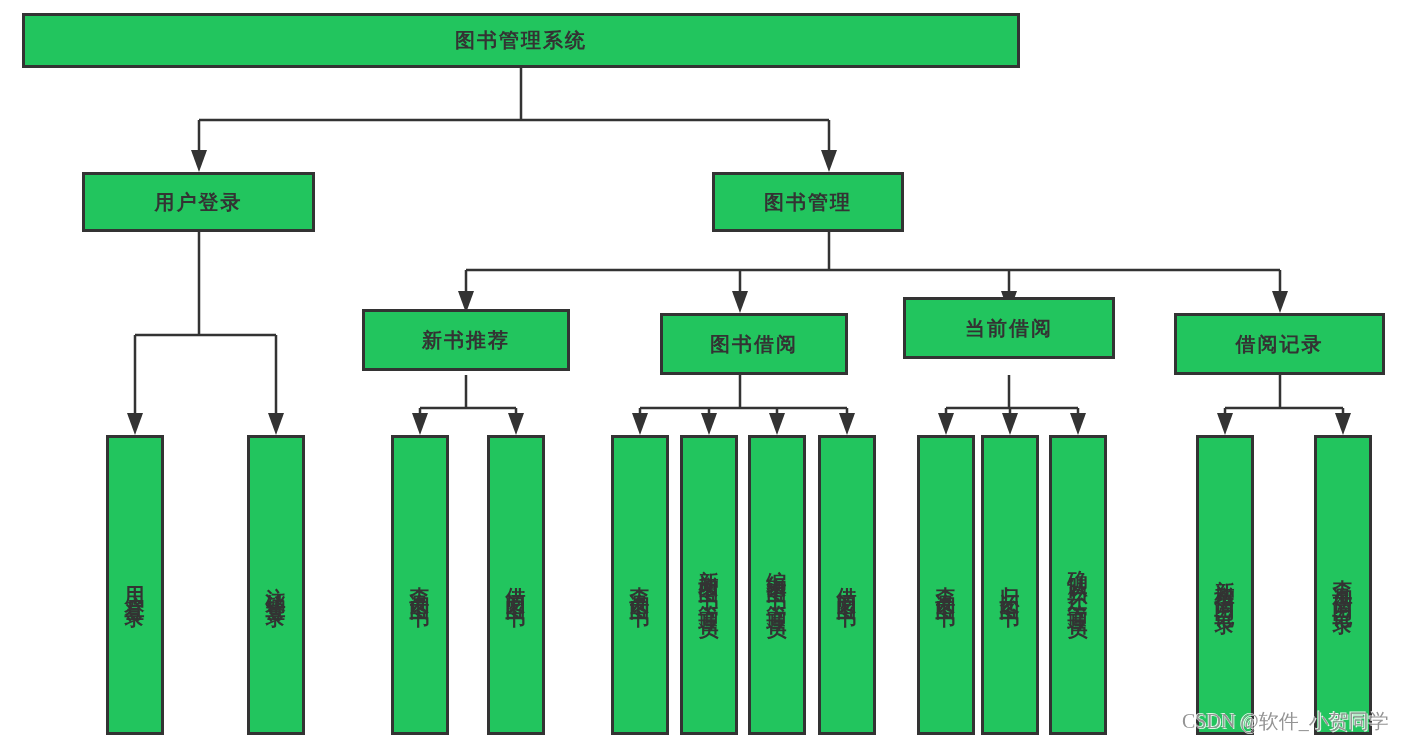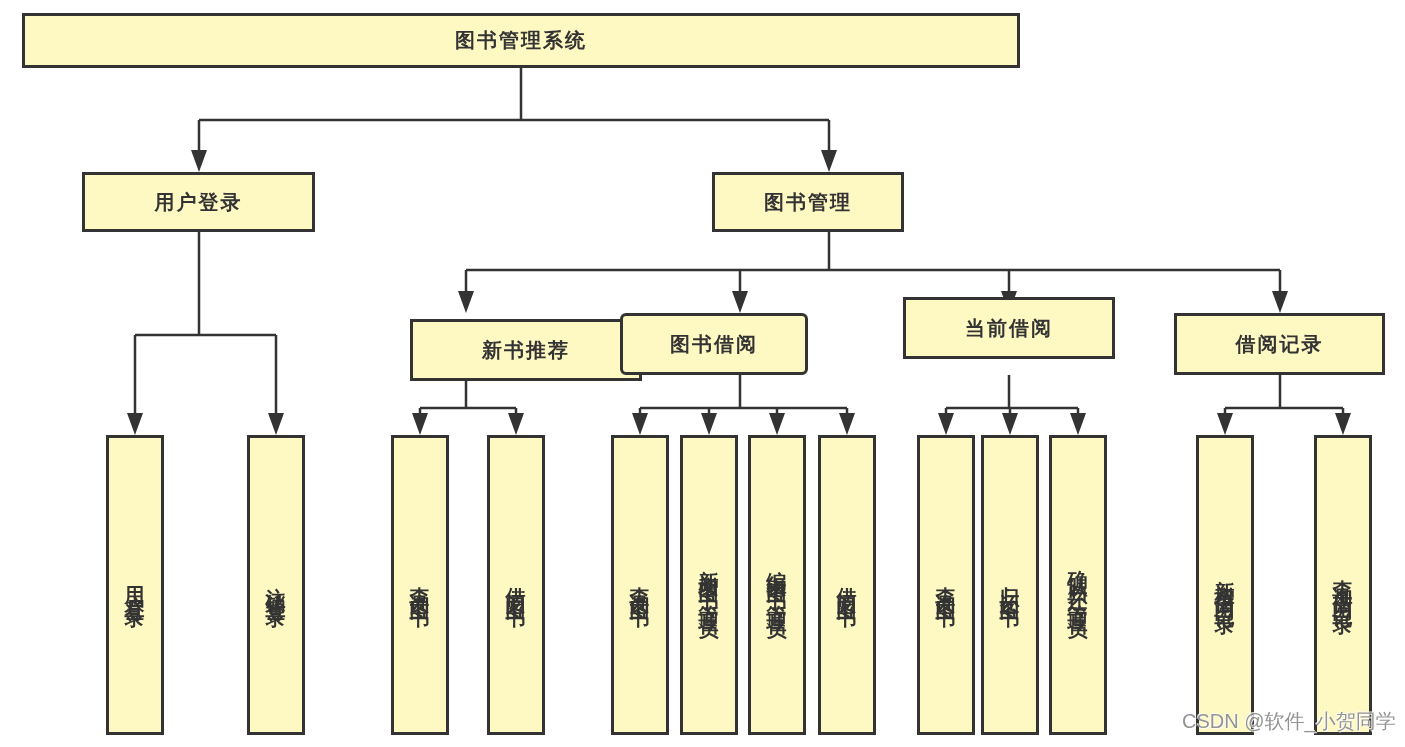--- a/index.html
+++ b/index.html
@@ -31,21 +31,21 @@
     stroke-width: 2.5;
     fill: none;
   }
   .connectors polygon {
     fill: var(--line);
     stroke: none;
   }
   .node {
     position: absolute;
     box-sizing: border-box;
-    background: #fef9c3;
+    background: #22c55e;
     border: 3px solid var(--line);
     display: flex;
     align-items: center;
     justify-content: center;
     color: var(--text);
     z-index: 2;
     font-weight: 600;
   }
   .node.h {
     font-size: 20px;
@@ -61,20 +61,21 @@
   }
   .watermark {
     position: absolute;
     left: 1182px;
     top: 708px;
     z-index: 3;
     font-size: 20px;
     color: var(--watermark);
     white-space: nowrap;
     text-shadow: 1px 1px 0 rgba(255,255,255,0.85), -1px -1px 0 rgba(255,255,255,0.85);
+    font-family: Liberation Serif, serif;
   }
 </style>
 </head>
 <body>
 
 <div class="canvas">
 
   <svg class="connectors" viewBox="0 0 1405 747" xmlns="http://www.w3.org/2000/svg">
     <path d="
       M521,68 V120 M199,120 H829 M199,120 V151 M829,120 V151
@@ -111,24 +112,24 @@
     <span>图书管理系统</span>
   </div>
 
   <div class="node h" style="left:82px; top:172px; width:233px; height:60px;">
     <span>用户登录</span>
   </div>
   <div class="node h" style="left:712px; top:172px; width:192px; height:60px;">
     <span>图书管理</span>
   </div>
 
-  <div class="node h" style="left:362px; top:319px; width:232px; height:62px;margin-left:48px;">
+  <div class="node h" style="left:362px; top:309px; width:208px; height:62px;">
     <span>新书推荐</span>
   </div>
-  <div class="node h" style="left:620px; top:313px; width:188px; height:62px;border-radius:6px;">
+  <div class="node h" style="left:660px; top:313px; width:188px; height:62px;">
     <span>图书借阅</span>
   </div>
   <div class="node h" style="left:903px; top:297px; width:212px; height:62px;">
     <span>当前借阅</span>
   </div>
   <div class="node h" style="left:1174px; top:313px; width:211px; height:62px;">
     <span>借阅记录</span>
   </div>
 
   <div class="node v" style="left:106px; top:435px; width:58px; height:300px;">

